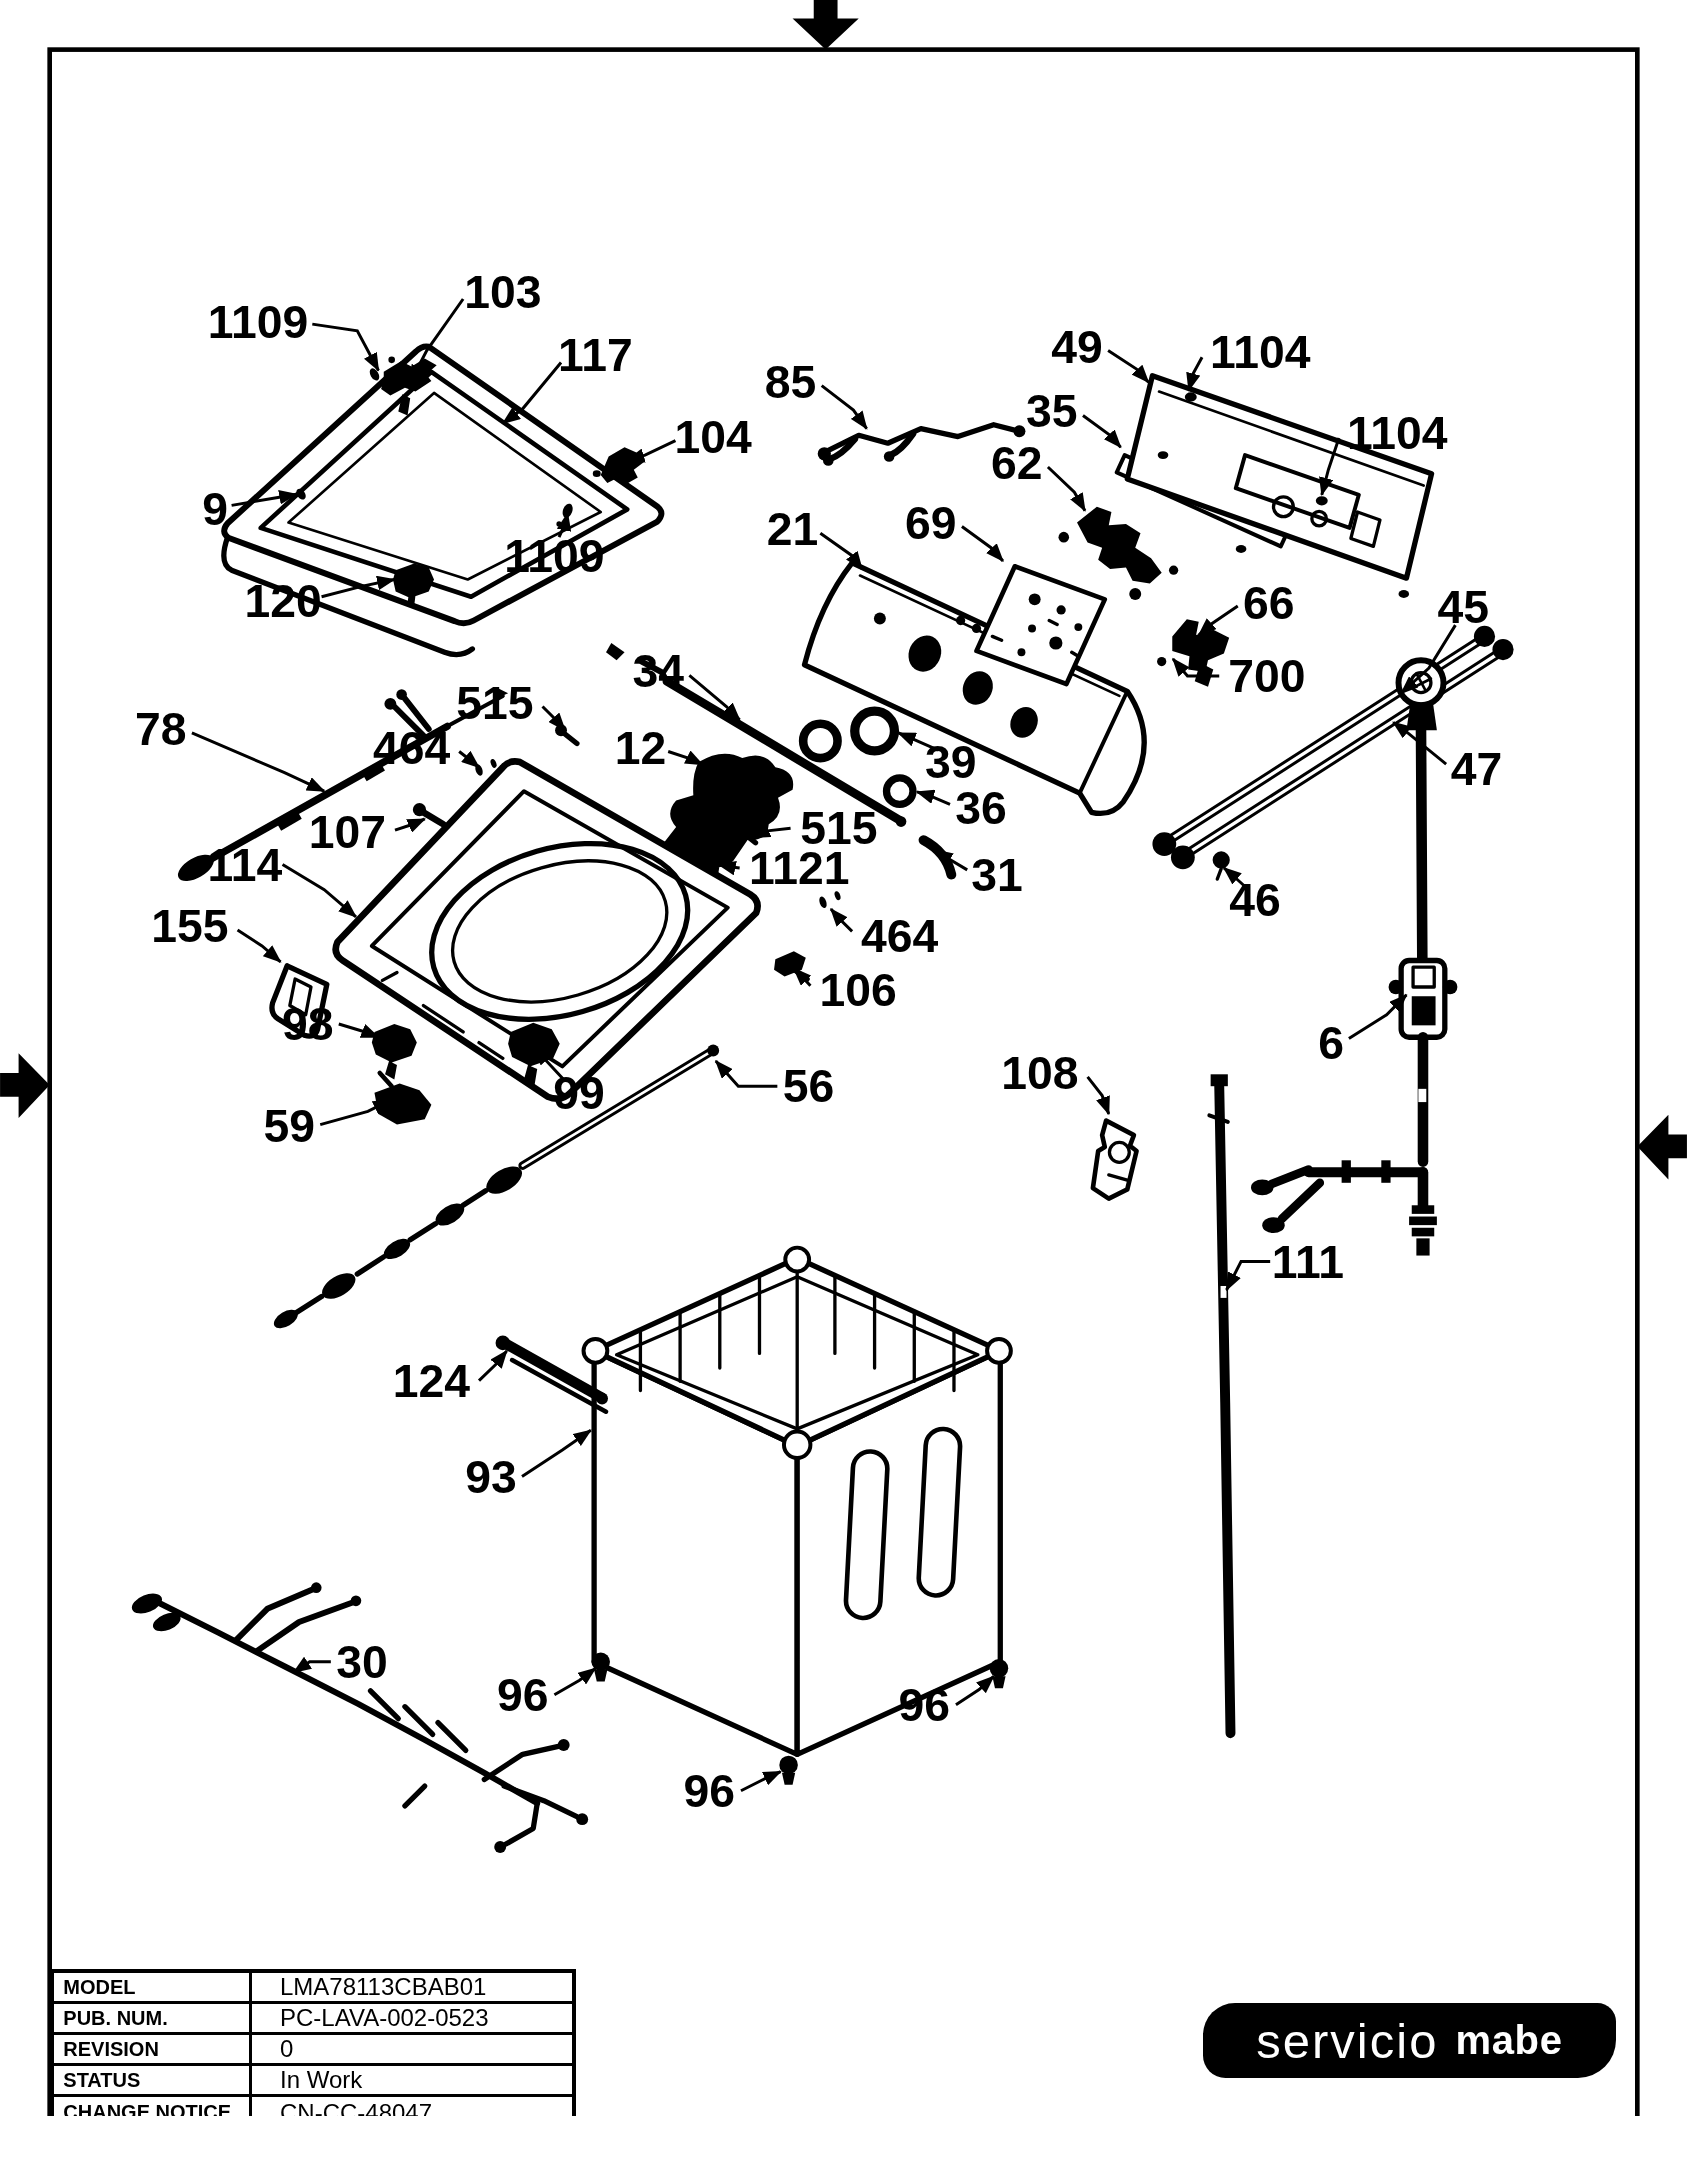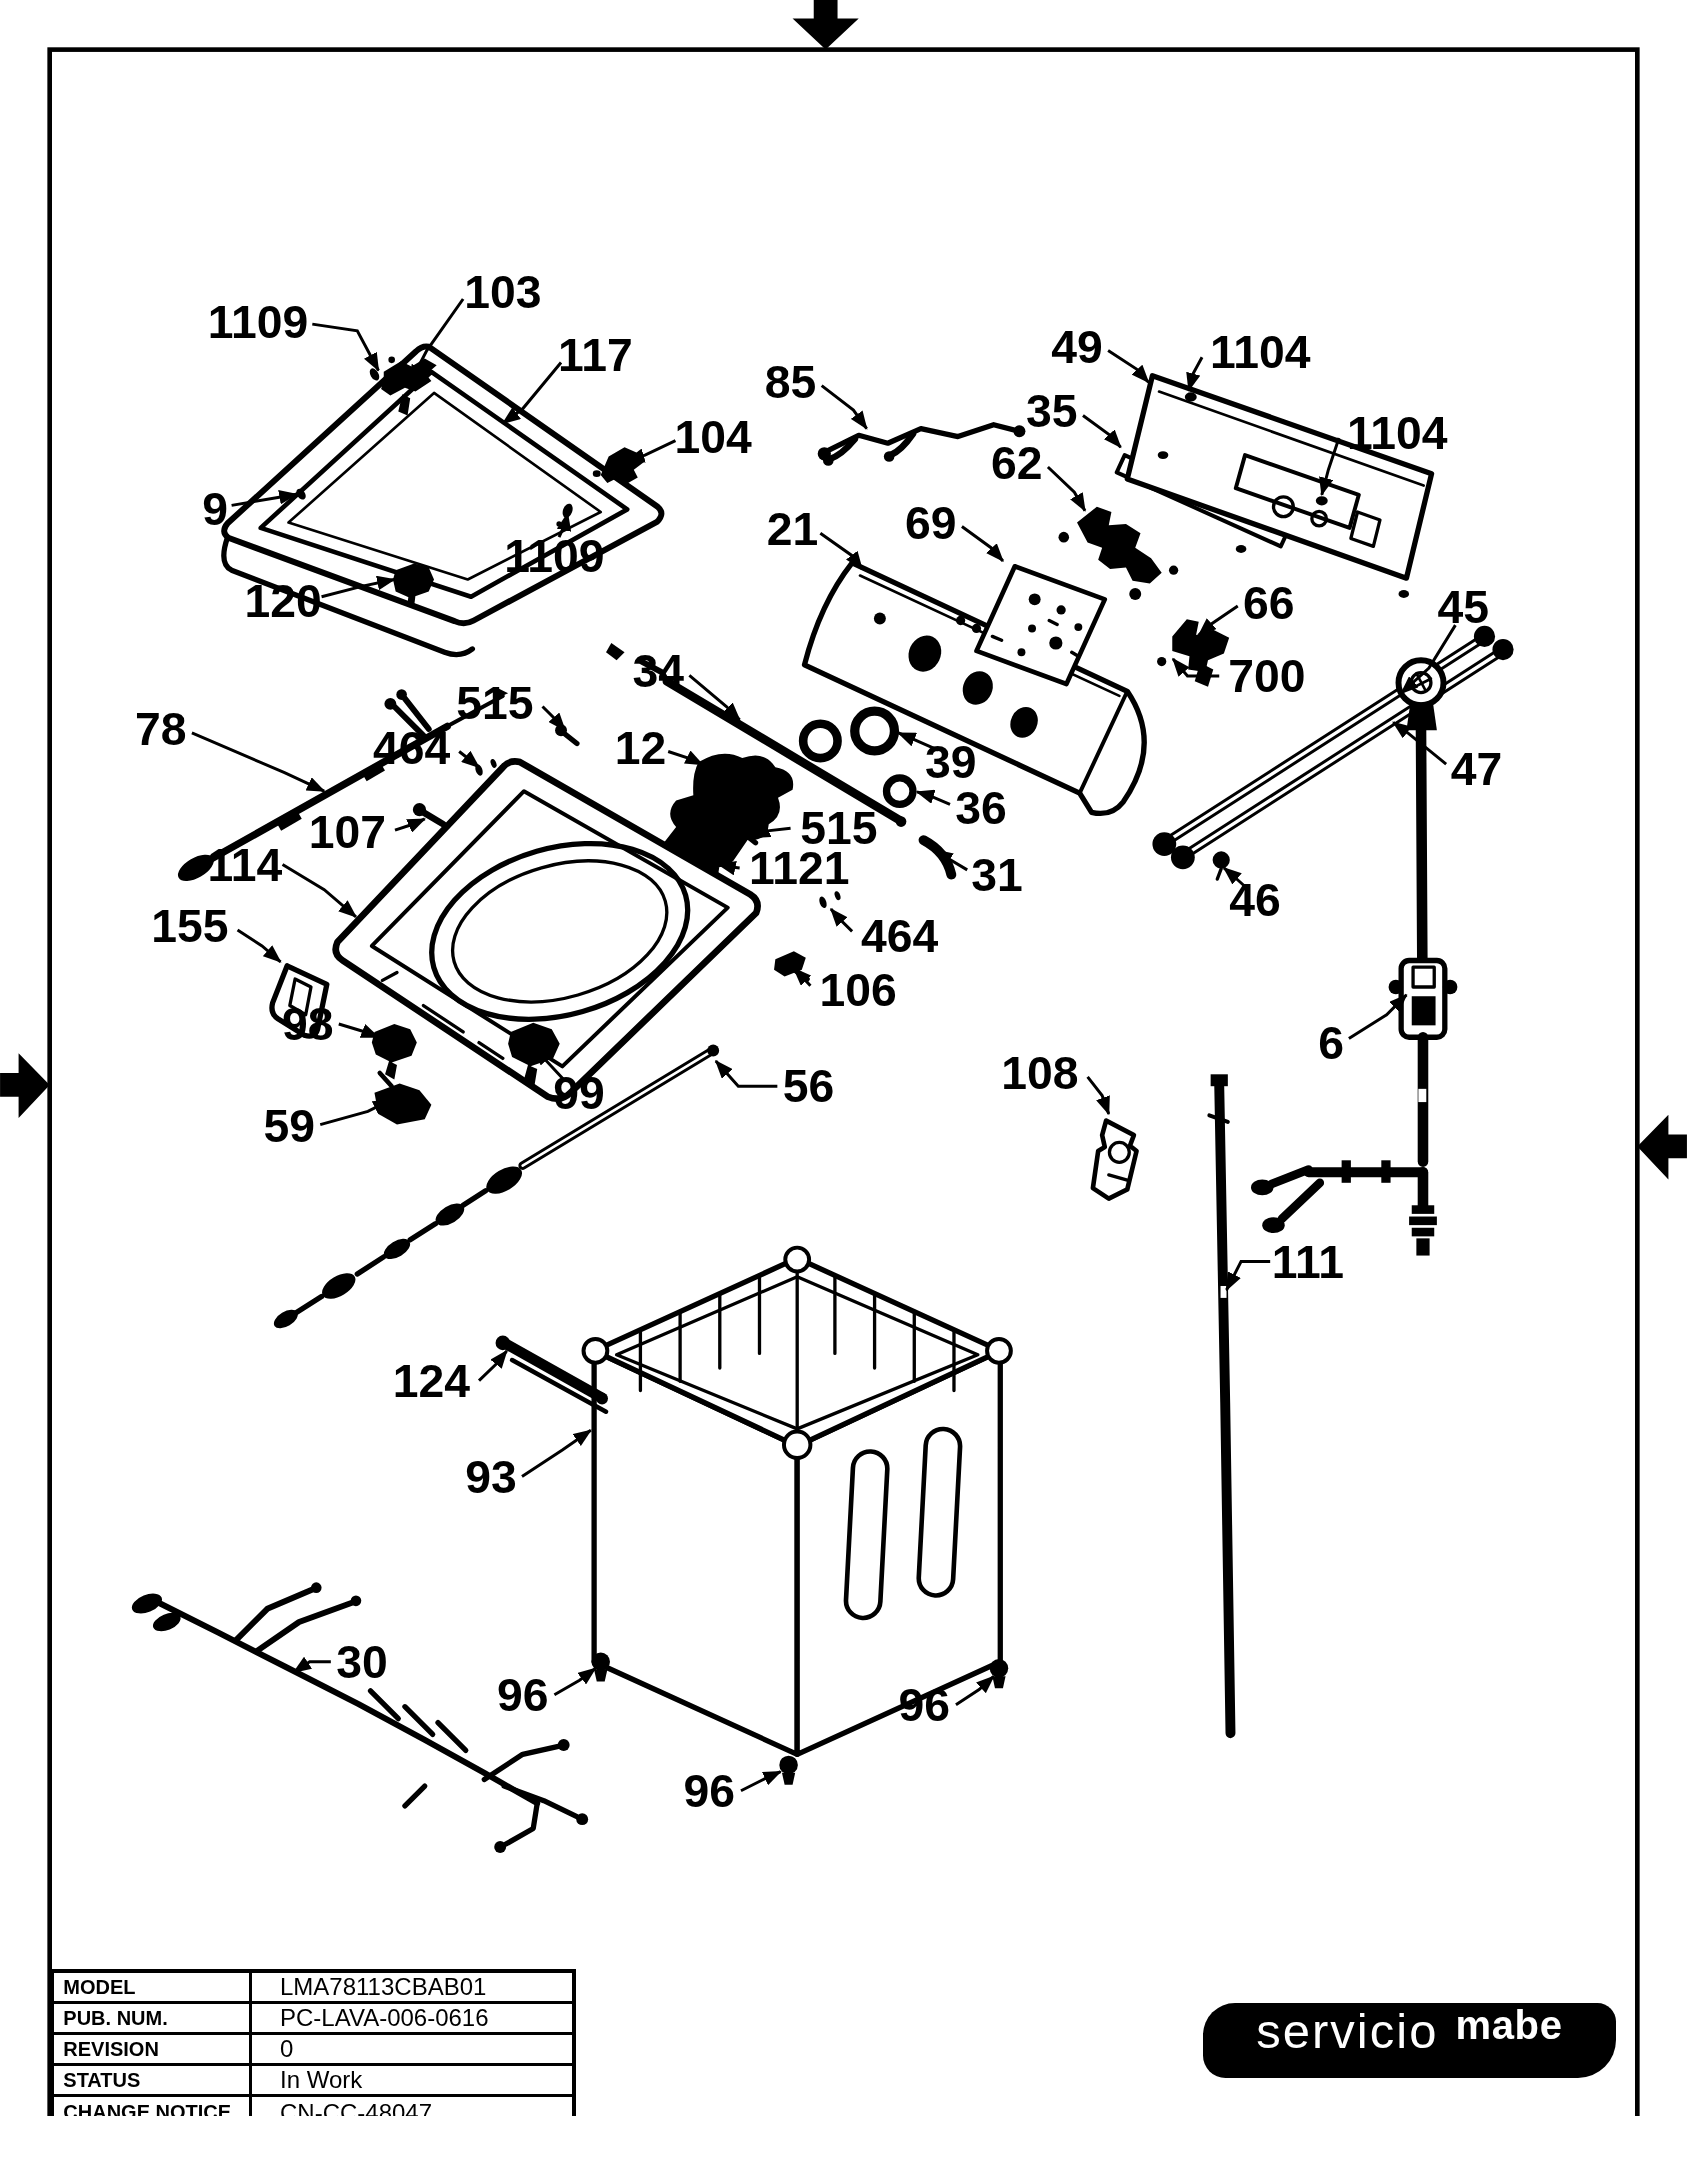--- a/index.html
+++ b/index.html
@@ -24,21 +24,21 @@
   .info-label {
     border-right:3.3px solid #000; font-weight:bold; font-size:20px;
     display:flex; align-items:center; padding-left:9.3px; color:#000;
   }
   .info-value {
     font-size:24px; display:flex; align-items:center; padding-left:28px; color:#000;
   }
   .logo {
     position:absolute; left:1203px; top:2003px; width:413px; height:75px;
     background:#000; border-radius:32px 18.5px 38px 22.5px;
-    display:flex; align-items:flex-start; justify-content:center; gap:17px;
+    display:flex; align-items:center; justify-content:center; gap:17px;
   }
   .logo-light { color:#fff; font-size:49px; font-weight:300; letter-spacing:2px; }
   .logo-bold  { color:#fff; font-size:40px; font-weight:bold; letter-spacing:0.7px; }
 </style>
 </head>
 <body>
 
 <div class="page">
 
 <svg class="diagram" width="1687" height="2183" viewBox="0 0 2550 3300">
@@ -445,21 +445,21 @@
       </g>
 </svg>
 
 <div class="info-table">
   <div class="info-row">
     <div class="info-label">MODEL</div>
     <div class="info-value">LMA78113CBAB01</div>
   </div>
   <div class="info-row">
     <div class="info-label">PUB. NUM.</div>
-    <div class="info-value">PC-LAVA-006-0616</div>
+    <div class="info-value">PC-LAVA-002-0523</div>
   </div>
   <div class="info-row">
     <div class="info-label">REVISION</div>
     <div class="info-value">0</div>
   </div>
   <div class="info-row">
     <div class="info-label">STATUS</div>
     <div class="info-value">In Work</div>
   </div>
   <div class="info-row">

